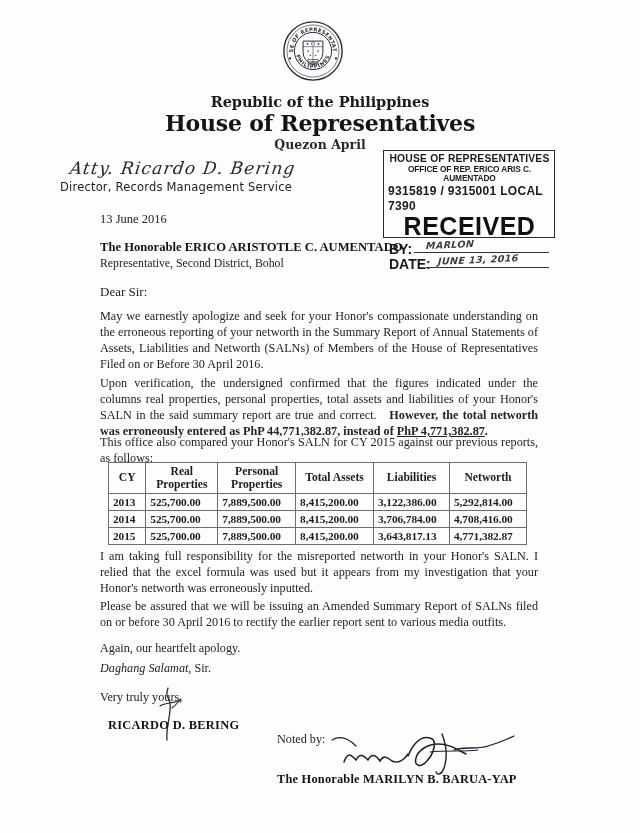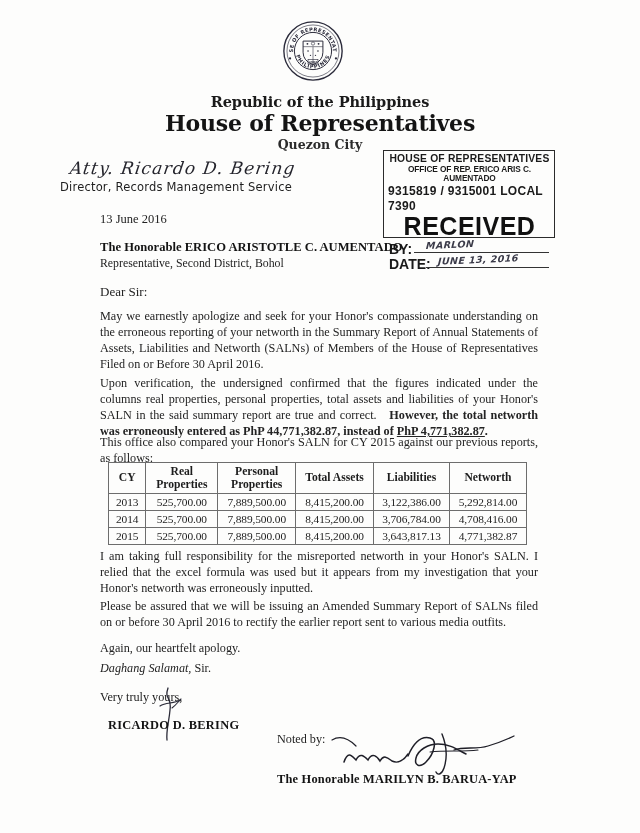--- a/index.html
+++ b/index.html
@@ -249,24 +249,24 @@
   }
   .tbl th {
     font-weight: 700;
     text-align: center;
     line-height: 1.15;
     font-size: 11.6px;
     height: 28px;
     vertical-align: middle;
   }
   .tbl td {
-    text-align: center;
     height: 14px;
     vertical-align: middle;
     letter-spacing: -0.1px;
+    font-weight: bold;
   }
   .tbl td.cy { width: 36px; }
   .col-rp  { width: 78px; }
   .col-pp  { width: 82px; }
   .col-ta  { width: 82px; }
   .col-li  { width: 78px; }
   .col-nw  { width: 80px; }
 
   
   .sig-name {
@@ -341,21 +341,21 @@
       <circle cx="58" cy="50" r="1.3" fill="#2a2a3a"></circle>
       <circle cx="46" cy="57" r="1.1" fill="#2a2a3a"></circle>
       <circle cx="54" cy="57" r="1.1" fill="#2a2a3a"></circle>
       <rect x="42" y="64" width="16" height="7" fill="none" stroke="#2a2a3a" stroke-width="1"></rect>
       <text x="50" y="70" font-family="DejaVu Sans, sans-serif" font-size="4.6" font-weight="bold" fill="#2a2a3a" text-anchor="middle">1987</text>
     </svg>
   </div>
 
   <div class="rep-line">Republic of the Philippines</div>
   <div class="hor-line">House of Representatives</div>
-  <div class="city-line">Quezon City</div>
+  <div class="city-line">Quezon April</div>
 
   <div class="sender-name">Atty. Ricardo D. Bering</div>
   <div class="sender-title">Director, Records Management Service</div>
   <div class="letter-date">13 June 2016</div>
 
   <div class="stamp">
     <div class="stamp-l1">HOUSE OF REPRESENTATIVES</div>
     <div class="stamp-l2">OFFICE OF REP. ERICO ARIS C. AUMENTADO</div>
     <div class="stamp-l3">9315819 / 9315001 LOCAL 7390</div>
     <div class="stamp-received">RECEIVED</div>

